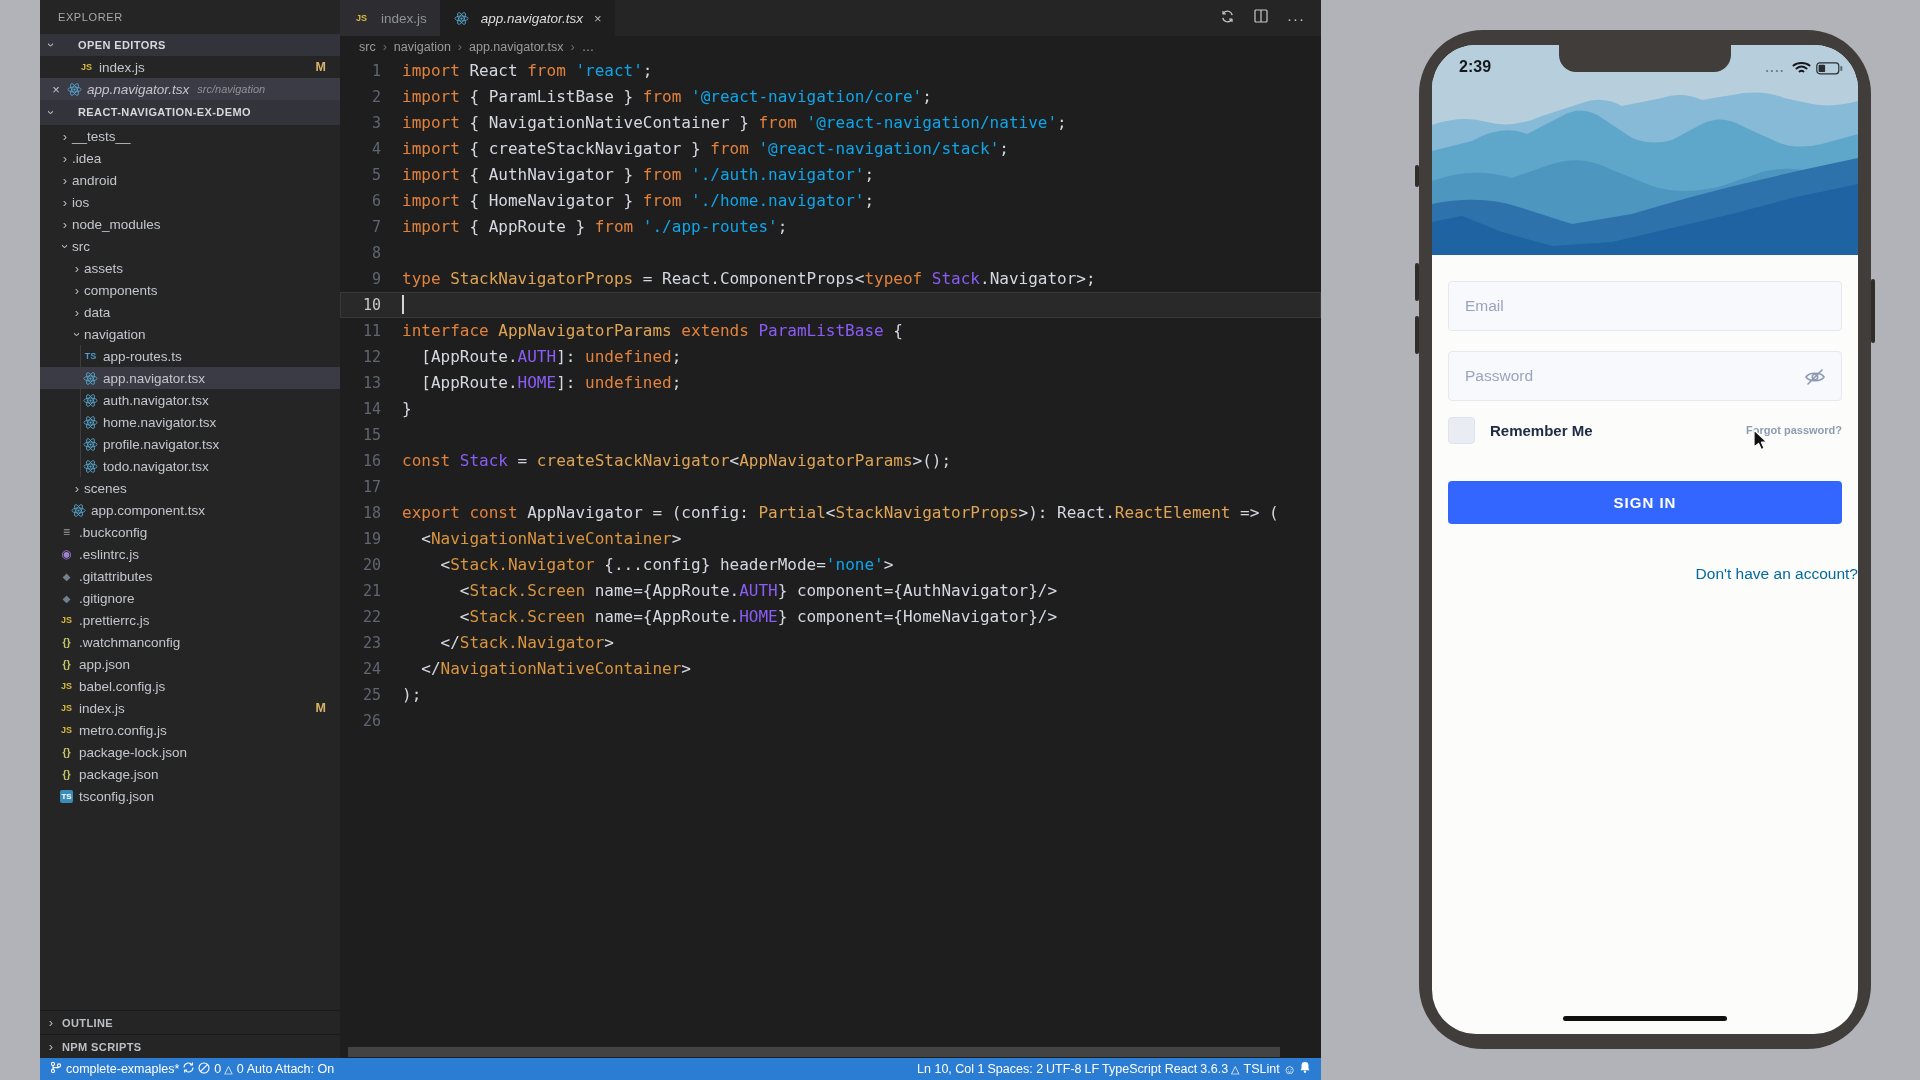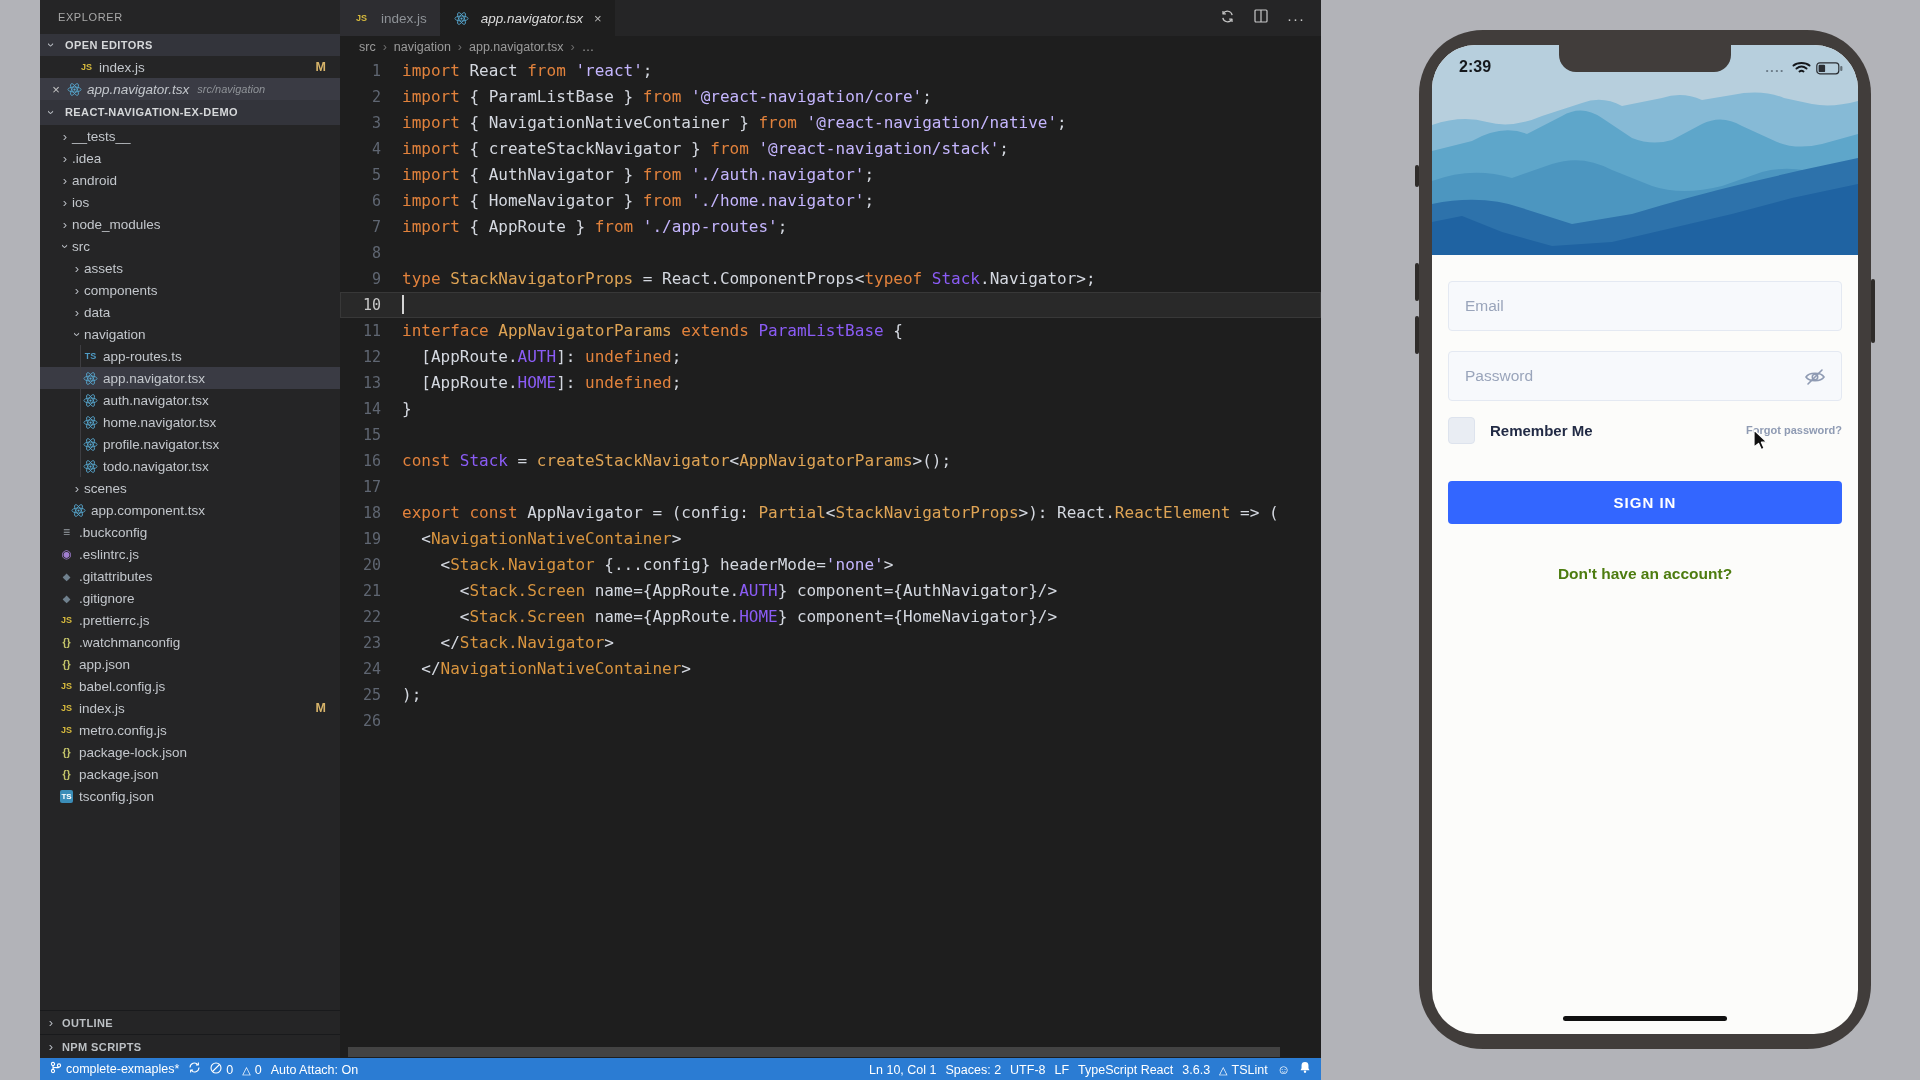--- a/index.html
+++ b/index.html
@@ -7,21 +7,21 @@
     font-family:"Liberation Sans", sans-serif; }
   .root { position:relative; width:1920px; height:1080px;margin-left:40px; }
 
   
   .vscode { position:absolute; left:0; top:0; width:1281px; height:1080px; background:#1e1e1e; }
 
   
   .sidebar { position:absolute; left:0; top:0; width:300px; height:1058px; background:#252526; overflow:hidden; }
   .sb-title { height:34px; line-height:34px; padding-left:18px; font-size:11px; letter-spacing:.6px; color:#a9a9a9; }
   .sec-head { height:22px; line-height:22px; background:#33343b; color:#d6d8da; font-size:11px; font-weight:bold;
-    letter-spacing:.4px; display:flex; align-items:center; gap:7px; padding-left:4px; }
+    letter-spacing:.4px; display:flex; align-items:center; gap:20px; padding-left:4px; }
   .sec-head.project { height:25px; line-height:25px; }
   .chev { display:inline-block; color:#b6bac0; font-size:13px; font-weight:normal; width:14px; text-align:center; }
   .chev.down { transform:rotate(90deg); }
   .row { position:relative; height:22px; display:flex; align-items:center; font-size:13.5px; color:#c3c7cc; }
   .row.sel { background:#3a3b44; }
   .row .lbl { white-space:nowrap; }
   .row .desc { margin-left:8px; font-size:11px; color:#8f9398; font-style:italic; white-space:nowrap; }
   .row .badge { position:absolute; right:14px; color:#d7b46a; font-size:12.5px; font-weight:bold; }
   .fi { width:17px; display:inline-flex; justify-content:center; align-items:center; flex:none; margin-right:4px; }
   .fi.js { color:#d7ba3d; font-size:9px; font-weight:bold; }
@@ -51,28 +51,28 @@
     font-size:12.5px; color:#9b9b9b; background:#1e1e1e; }
   .breadcrumb .sep { color:#6e6e6e; }
   .code-area { position:relative; height:1000px; overflow:hidden;
     font-family:"DejaVu Sans Mono","Liberation Mono",monospace; font-size:16px; }
   .cl { position:relative; display:flex; height:26px; line-height:26px; white-space:pre; }
   .cl .gut { width:62px; flex:none; text-align:right; padding-right:21px; color:#5f6672; font-size:15px; }
   .cl.cur { background:rgba(255,255,255,0.05); box-shadow:inset 0 0 0 1px rgba(255,255,255,0.07); }
   .cl.cur .gut { color:#c8c8c8; }
   .caret { display:inline-block; width:2px; height:19px; background:#d4d4d4; vertical-align:middle; margin-top:-3px; }
   .tk-k { color:#e2823c; } .tk-t { color:#dfa455; } .tk-g { color:#d9953f; }
-  .tk-p { color:#8b5cf6; } .tk-s { color:#c4b5fd; } .tk-f { color:#d4d8e0; }
+  .tk-p { color:#8b5cf6; } .tk-s { color:#0ea5e9; } .tk-f { color:#d4d8e0; }
   .hscroll { position:absolute; left:0; bottom:0; width:100%; height:12px; }
   .hscroll .thumb { position:absolute; left:8px; top:1px; width:95%; height:10px; background:#434343; }
 
   
   .statusbar { position:absolute; left:0; bottom:0; width:1281px; height:22px; background:#2b7cd3;
     color:#fff; font-size:12.5px; display:flex; justify-content:space-between; align-items:center; padding:0 10px; }
-  .sb-grp { display:flex; align-items:flex-end; gap:9px; }
+  .sb-grp { display:flex; align-items:center; gap:3px; }
   .sb-item { display:flex; align-items:center; gap:4px; white-space:nowrap; }
 
   
   .desktop { position:absolute; left:1281px; top:0; width:639px; height:1080px; background:#b2b3b8; }
   .phone { position:absolute; left:98px; top:30px; width:452px; height:1019px; background:#413d3b; border-radius:64px; }
   .pbtn { position:absolute; background:#2f2c2a; border-radius:3px; }
   .screen { position:absolute; left:13px; top:15px; width:426px; height:989px; background:#fcfcfa;
     border-radius:44px; overflow:hidden; }
   .notch { position:absolute; left:50%; transform:translateX(-50%); top:0; width:172px; height:27px;
     background:#413d3b; border-radius:0 0 17px 17px; z-index:5; }
@@ -86,22 +86,22 @@
     border:1px solid #e4e9f2; border-radius:4px; display:flex; align-items:center; padding:0 16px;
     font-size:15.5px; color:#9aa5bb; }
   .eye { position:absolute; right:14px; top:13px; }
   .rememberrow { position:absolute; left:16px; right:16px; top:371px; height:28px; display:flex; align-items:center; }
   .checkbox { width:27px; height:27px; background:#e9edf3; border:1px solid #dde3ed; border-radius:4px; flex:none; }
   .rmlabel { margin-left:15px; font-size:15px; font-weight:bold; color:#222b45; }
   .forgot { margin-left:auto; font-size:11px; font-weight:bold; color:#8f9bb3; }
   .signin { position:absolute; left:16px; width:394px; top:436px; height:43px; background:#3366ff;
     border:none; border-radius:4px; color:#fff; font-size:15px; font-weight:bold; letter-spacing:1px;
     font-family:"Liberation Sans",sans-serif; }
-  .noacct { position:absolute; left:0; width:100%; top:520px; text-align:center;
-    font-size:15.5px; font-weight:bold; color:#4d7c0f; }
+  .noacct { position:absolute; left:0; width:100%; top:520px; text-align:right;
+    font-size:15.5px; font-weight:normal; color:#0369a1; }
   .homebar { position:absolute; left:50%; transform:translateX(-50%); bottom:13px; width:164px; height:5px;
     background:#101010; border-radius:3px; }
   .mcursor { position:absolute; left:318px; top:383px; z-index:8; }
 </style>
 </head>
 <body>
 
 <div class="root">
 
   <div class="vscode">

